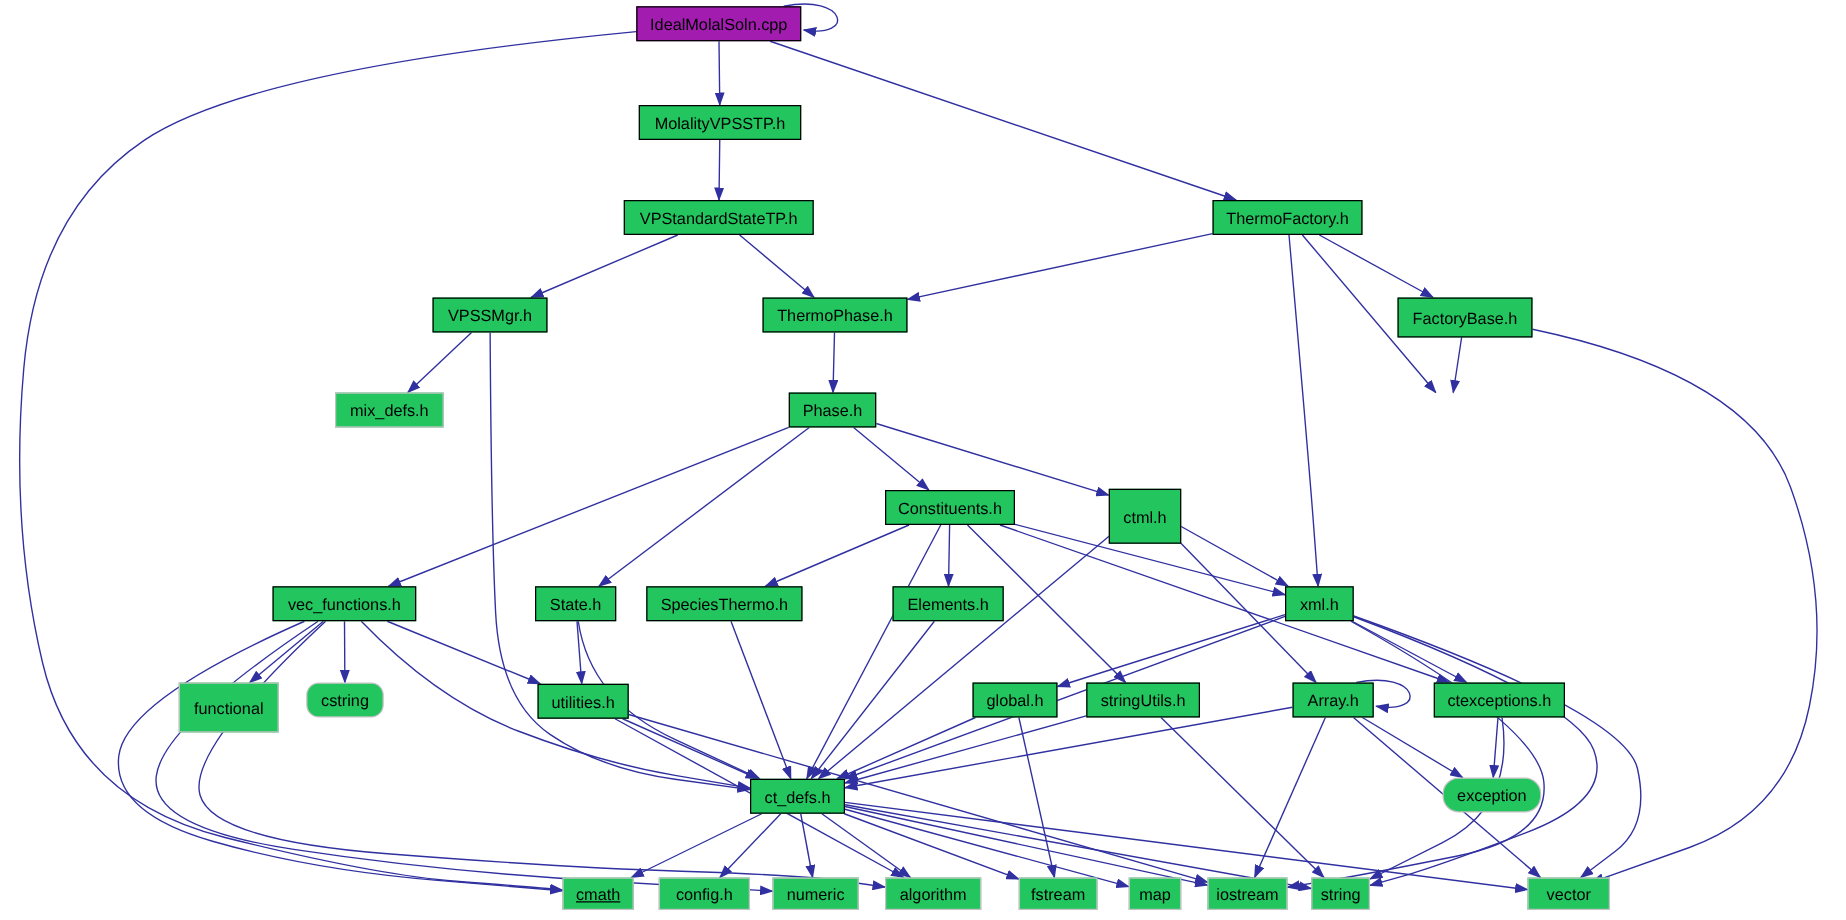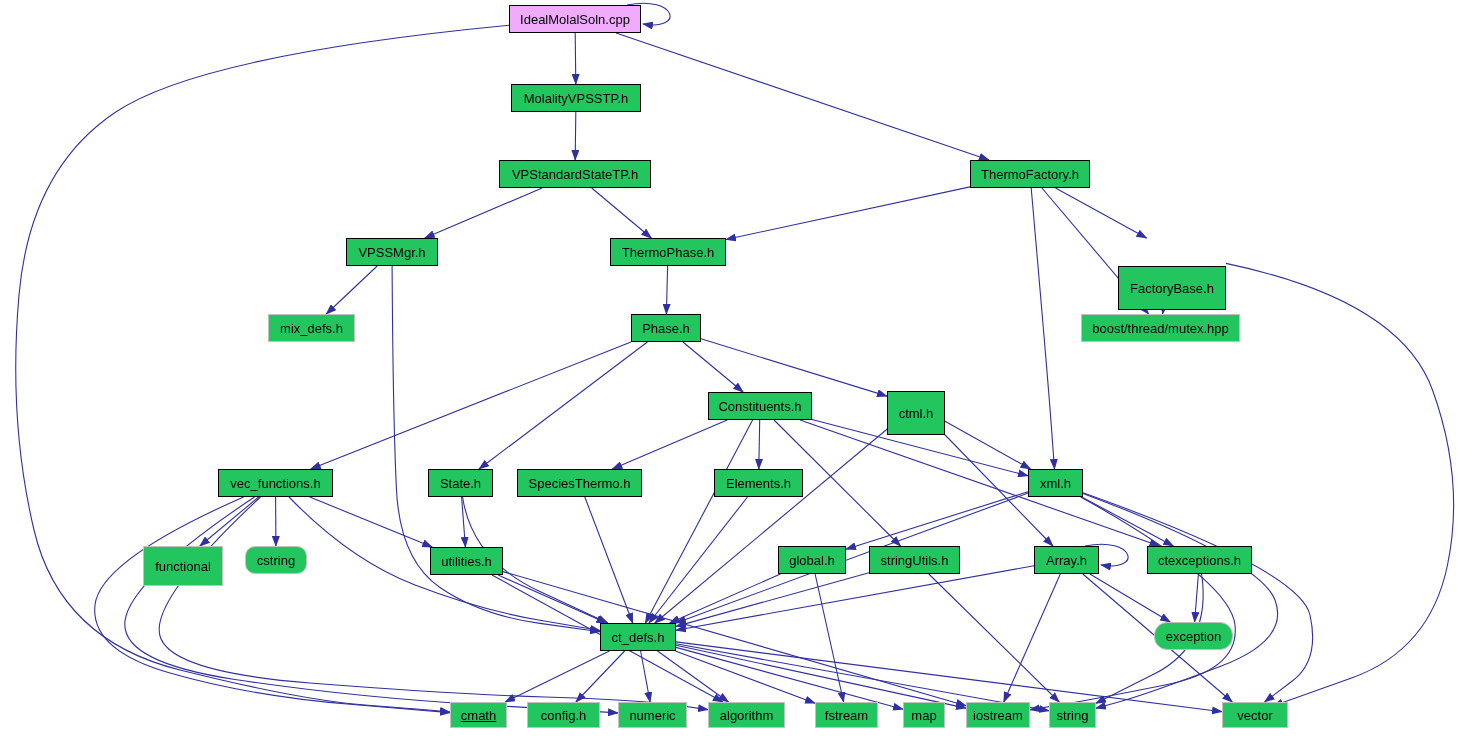--- a/index.html
+++ b/index.html
@@ -16,21 +16,21 @@
     display:flex;align-items:center;justify-content:center;
     box-sizing:border-box;
     background:#22c55e;
     border:1px solid #000000;
     color:#000000;
     font-size:13px;
     white-space:nowrap;
     z-index:2;
   }
   .node.external{border-color:#c2c2c2;}
-  .node.focus{background:#f0abfc;}
+  .node.focus{background:#a21caf;}
 </style>
 </head>
 <body>
 
 <div class="canvas" id="canvas">
     <svg width="1477" height="736">
       <defs>
         <marker id="arrow" markerWidth="11" markerHeight="8" refX="10" refY="4" orient="auto" markerUnits="userSpaceOnUse">
           <path d="M0,0 L11,4 L0,8 z" fill="#3030a0"></path>
         </marker>
@@ -104,24 +104,23 @@
       <path d="M 676.0 645.2 L 966.0 708.1" fill="none" stroke="#3030a0" stroke-width="1.1" marker-end="url(#arrow)"></path>
       <path d="M 676.0 643.8 L 1049.0 710.8" fill="none" stroke="#3030a0" stroke-width="1.1" marker-end="url(#arrow)"></path>
       <path d="M 676.0 641.9 L 1222.0 711.7" fill="none" stroke="#3030a0" stroke-width="1.1" marker-end="url(#arrow)"></path>
     </svg>
     <div class="node focus" style="left: 509px; top: 5px; width: 132px; height: 28px;">IdealMolalSoln.cpp</div>
     <div class="node internal" style="left: 511px; top: 84px; width: 130px; height: 28px;">MolalityVPSSTP.h</div>
     <div class="node internal" style="left: 499px; top: 160px; width: 152px; height: 28px;">VPStandardStateTP.h</div>
     <div class="node internal" style="left: 970px; top: 160px; width: 120px; height: 28px;">ThermoFactory.h</div>
     <div class="node internal" style="left: 346px; top: 238px; width: 92px; height: 28px;">VPSSMgr.h</div>
     <div class="node internal" style="left: 610px; top: 238px; width: 116px; height: 28px;">ThermoPhase.h</div>
-    <div class="node internal" style="left: 1118px; top: 238px; width: 108px; height: 44px; margin-top: 28px;">FactoryBase.h</div>
+    <div class="node internal" style="left: 1118px; top: 238px; width: 108px; height: 32px;">FactoryBase.h</div>
     <div class="node external" style="left: 268px; top: 314px; width: 87px; height: 28px;">mix_defs.h</div>
     <div class="node internal" style="left: 631px; top: 314px; width: 70px; height: 28px;">Phase.h</div>
-    <div class="node external" style="left: 1081px; top: 314px; width: 159px; height: 28px;">boost/thread/mutex.hpp</div>
     <div class="node internal" style="left: 708px; top: 392px; width: 104px; height: 28px;">Constituents.h</div>
     <div class="node internal" style="left: 887px; top: 391px; width: 58px; height: 44px;">ctml.h</div>
     <div class="node internal" style="left: 218px; top: 469px; width: 115px; height: 28px;">vec_functions.h</div>
     <div class="node internal" style="left: 428px; top: 469px; width: 65px; height: 28px;">State.h</div>
     <div class="node internal" style="left: 517px; top: 469px; width: 125px; height: 28px;">SpeciesThermo.h</div>
     <div class="node internal" style="left: 714px; top: 469px; width: 89px; height: 28px;">Elements.h</div>
     <div class="node internal" style="left: 1028px; top: 469px; width: 55px; height: 28px;">xml.h</div>
     <div class="node external" style="left: 143px; top: 546px; width: 80px; height: 40px;">functional</div>
     <div class="node external" style="left: 245px; top: 546px; width: 62px; height: 28px; border-radius: 10px;">cstring</div>
     <div class="node internal" style="left: 430px; top: 547px; width: 73px; height: 28px;">utilities.h</div>

